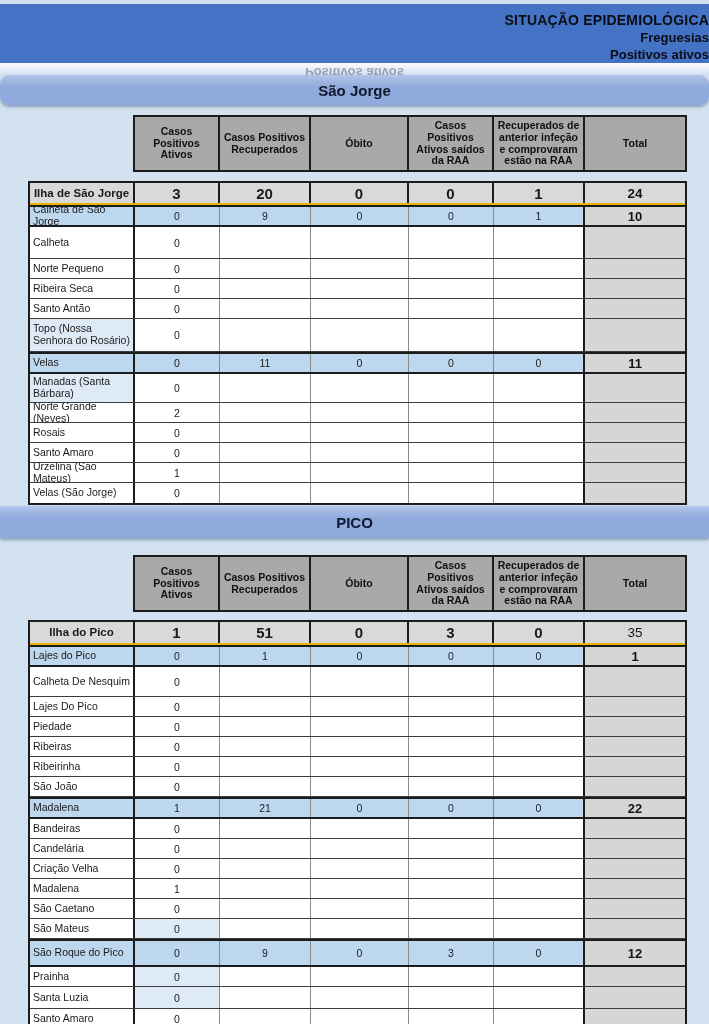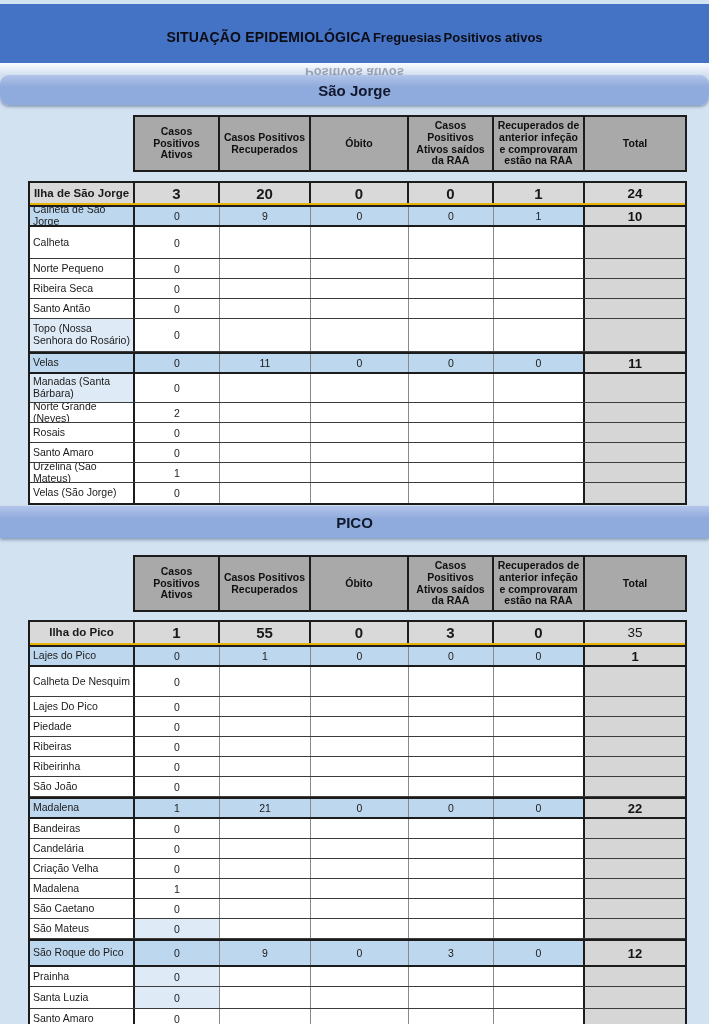--- a/index.html
+++ b/index.html
@@ -9,21 +9,21 @@
     position: relative;
     background: var(--page-bg, #d2e2f1);
     font-family: "Liberation Sans", "DejaVu Sans", sans-serif;
     color: #111;
   }
 
   
   .banner {
     position: absolute; left: 0; top: 4px; width: 709px; height: 66px;
     background: var(--banner-bg, #4472c4);
-    display: flex; flex-direction: row; align-items: center; justify-content: center;
+    display: flex; flex-direction: column; align-items: flex-end; justify-content: center;
     gap: 2px;
   }
   .banner .t1 { font-size: 14px; font-weight: bold; color: #0c0c14; letter-spacing: .2px; }
   .banner .t2 { font-size: 13px; font-weight: bold; color: #0c0c14; }
 
   .reflection {
     position: absolute; left: 0; top: 63px; width: 709px; height: 13px;
     background: linear-gradient(180deg, #fbfcfe 0%, #e4ecf6 55%, #cfdeef 100%);
     overflow: hidden; text-align: center;
   }
@@ -285,21 +285,21 @@
   <div class="hcell">Óbito</div>
   <div class="hcell">Casos Positivos Ativos saídos da RAA</div>
   <div class="hcell">Recuperados de anterior infeção e comprovaram estão na RAA</div>
   <div class="hcell">Total</div>
 </div>
 
 <div class="datatable t2">
     <div class="row t-island" style="height: 23px;">
       <div class="cell label">Ilha do Pico</div>
       <div class="cell val c1">1</div>
-      <div class="cell val c2">55</div>
+      <div class="cell val c2">51</div>
       <div class="cell val c3">0</div>
       <div class="cell val c4">3</div>
       <div class="cell val c5">0</div>
       <div class="cell total">35</div>
     </div>
     <div class="row t-muni" style="height: 22px;">
       <div class="cell label">Lajes do Pico</div>
       <div class="cell val c1">0</div>
       <div class="cell val c2">1</div>
       <div class="cell val c3">0</div>

